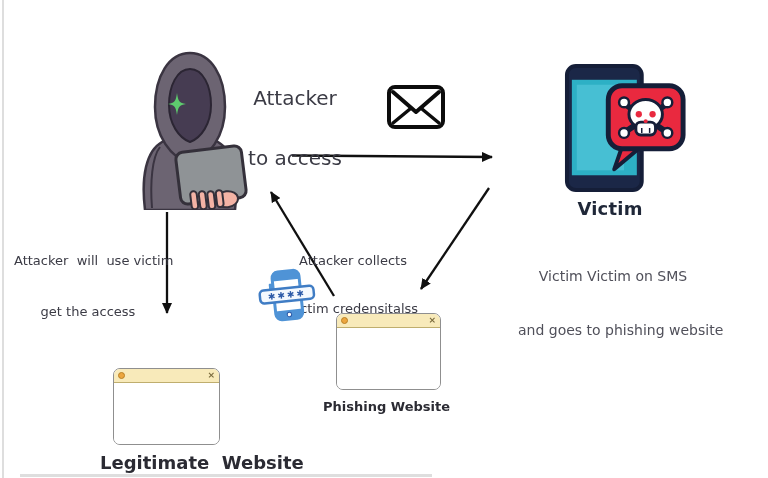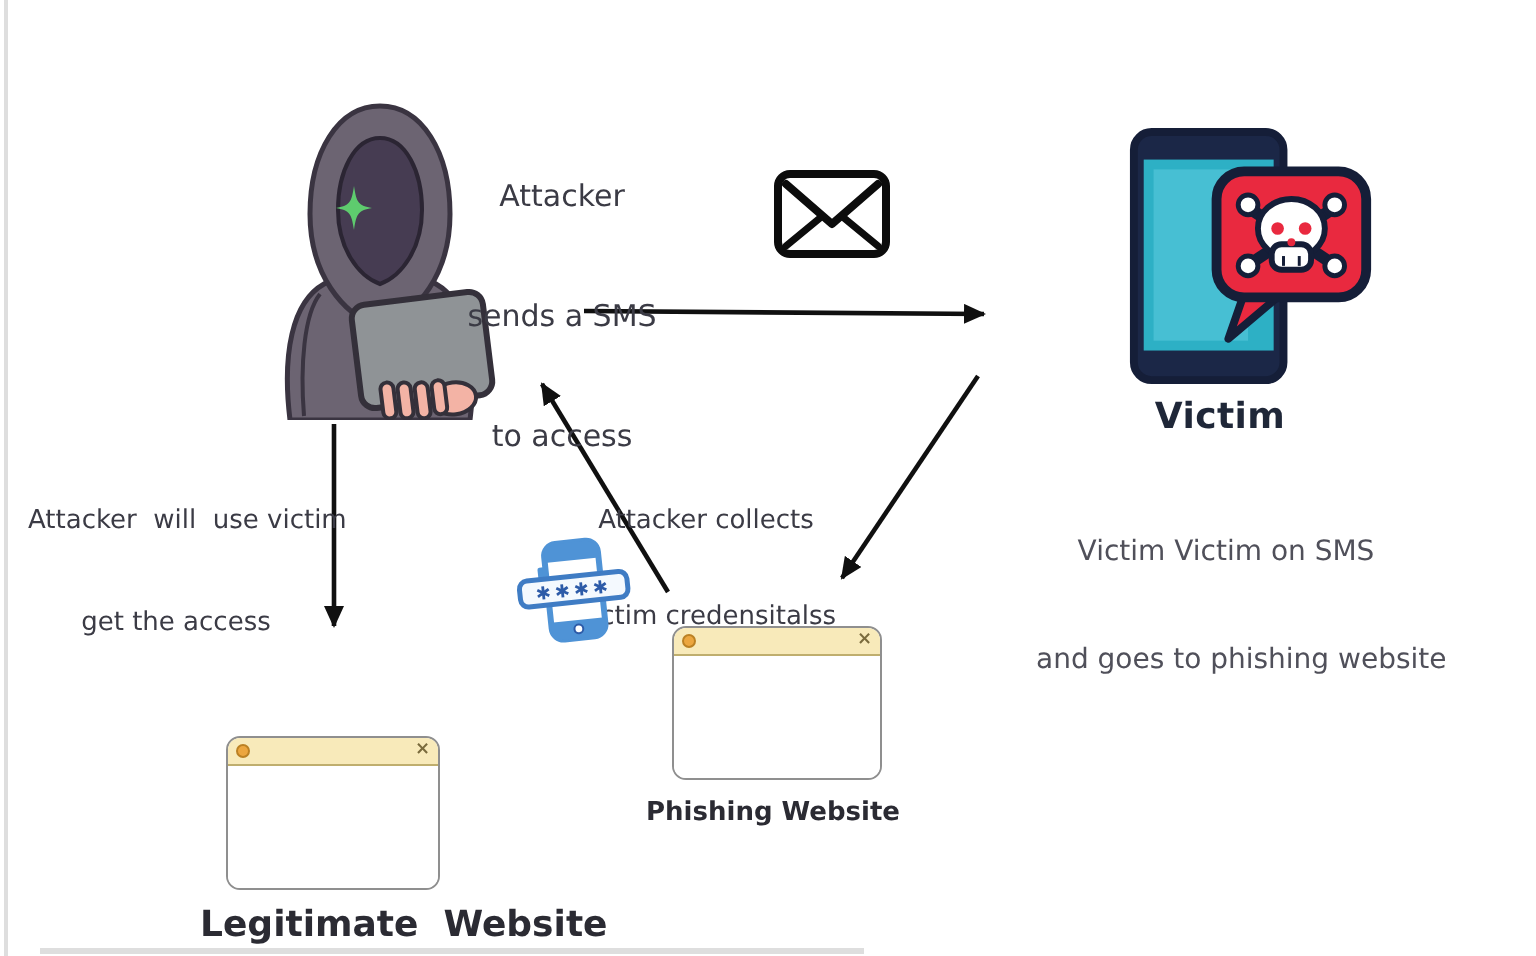--- a/index.html
+++ b/index.html
@@ -7,21 +7,21 @@
   body { font-family:"DejaVu Sans","Liberation Sans",sans-serif; }
   .canvas { position:relative; width:768px; height:478px; background:#fff; overflow:hidden; }
   .abs { position:absolute; }
 
   .edge-left { position:absolute; left:2px; top:0; width:2px; height:478px; background:#dedede; }
   .edge-bottom { position:absolute; left:20px; top:474px; width:412px; height:3px; background:#dedede; }
 
   .arrows { position:absolute; left:0; top:0; width:768px; height:478px; pointer-events:none; }
 
   .caption { position:absolute; text-align:center; color:#3b3b45; white-space:pre; }
-  .cap-attacker { left:205px; top:48px; width:152px; font-size:15px; line-height:20px; }
+  .cap-attacker { left:219px; top:48px; width:152px; font-size:20px; line-height:20px; }
   .cap-reuse    { left:14px;  top:218px; width:148px; font-size:13px; line-height:17px; }
   .cap-collect  { left:283px; top:221px; width:140px; font-size:13px; line-height:16px; }
   .cap-victim   { left:518px; top:231px; width:190px; font-size:14px; line-height:18px; color:#50505a; }
 
   .victim-title { position:absolute; left:545px; top:198px; width:130px; text-align:center;
                   font-size:18px; font-weight:bold; color:#1f2738; letter-spacing:0.2px; }
 
   .bwindow { position:absolute; background:#fff; border:1.5px solid #8f8f8f; border-radius:7px;
              overflow:hidden; }
   .bw-titlebar { height:14px; background:#f8eaba; border-bottom:1px solid #bfae6e;
@@ -66,21 +66,20 @@
       <ellipse cx="94" cy="156" rx="11" ry="8" fill="#f3b3a5" stroke="#34303a" stroke-width="2"></ellipse>
       <rect x="58" y="144" width="6.5" height="18" rx="3.2" fill="#f3b3a5" stroke="#34303a" stroke-width="2"></rect>
       <rect x="66.5" y="145" width="6.5" height="18" rx="3.2" fill="#f3b3a5" stroke="#34303a" stroke-width="2"></rect>
       <rect x="75" y="146" width="6.5" height="18" rx="3.2" fill="#f3b3a5" stroke="#34303a" stroke-width="2"></rect>
       <rect x="83.5" y="146" width="6.5" height="17" rx="3.2" fill="#f3b3a5" stroke="#34303a" stroke-width="2"></rect>
     </g>
   </svg>
 
   <div class="caption cap-attacker">
     <div>Attacker</div>
-    <div>sends a SMS</div>
     <div>to access</div>
   </div>
 
   <svg class="abs" style="left:386px; top:84px;" width="60" height="46" viewBox="0 0 60 46">
     <rect x="3" y="3" width="54" height="40" rx="6" fill="#ffffff" stroke="#0c0c0c" stroke-width="4"></rect>
     <path d="M7,8 L30,28 L53,8" fill="none" stroke="#0c0c0c" stroke-width="4" stroke-linejoin="round" stroke-linecap="round"></path>
     <path d="M7,39 L24,25" fill="none" stroke="#0c0c0c" stroke-width="3.5" stroke-linecap="round"></path>
     <path d="M53,39 L36,25" fill="none" stroke="#0c0c0c" stroke-width="3.5" stroke-linecap="round"></path>
   </svg>
 

